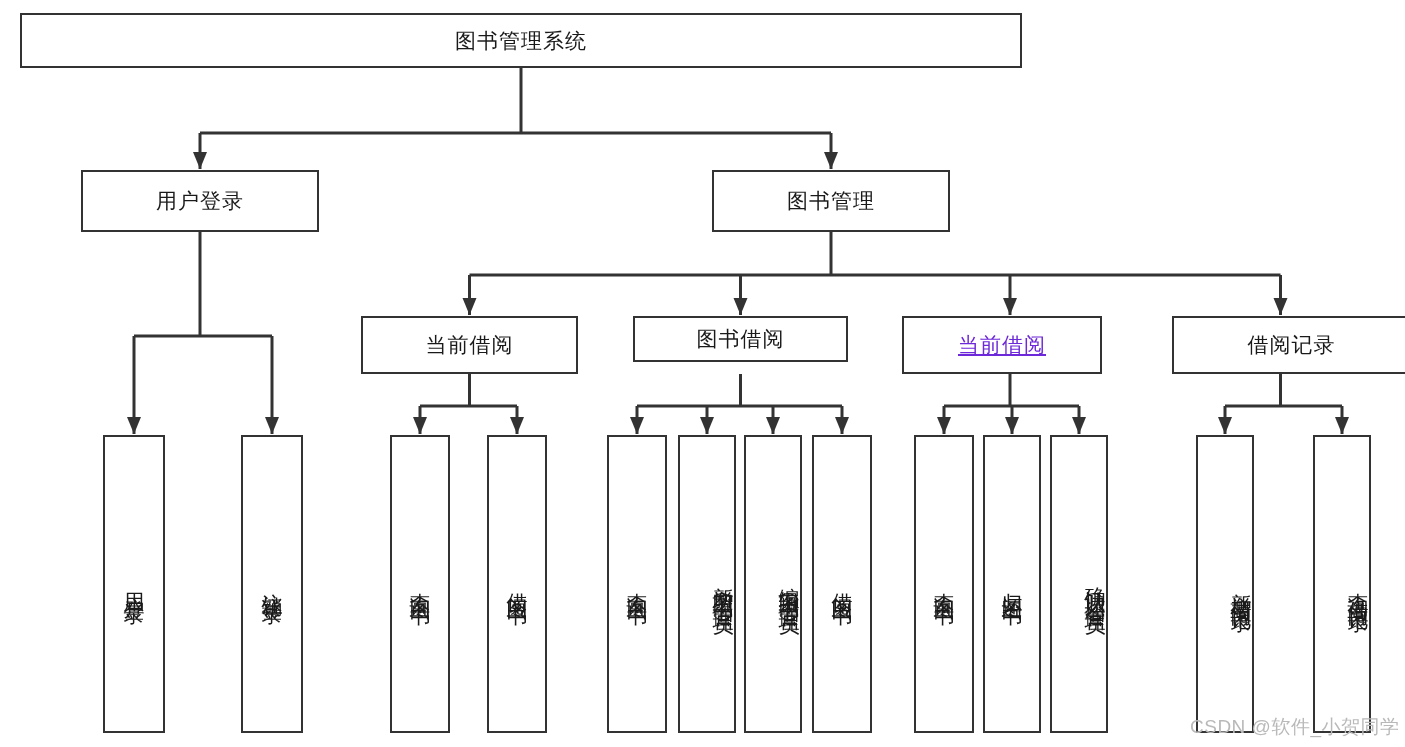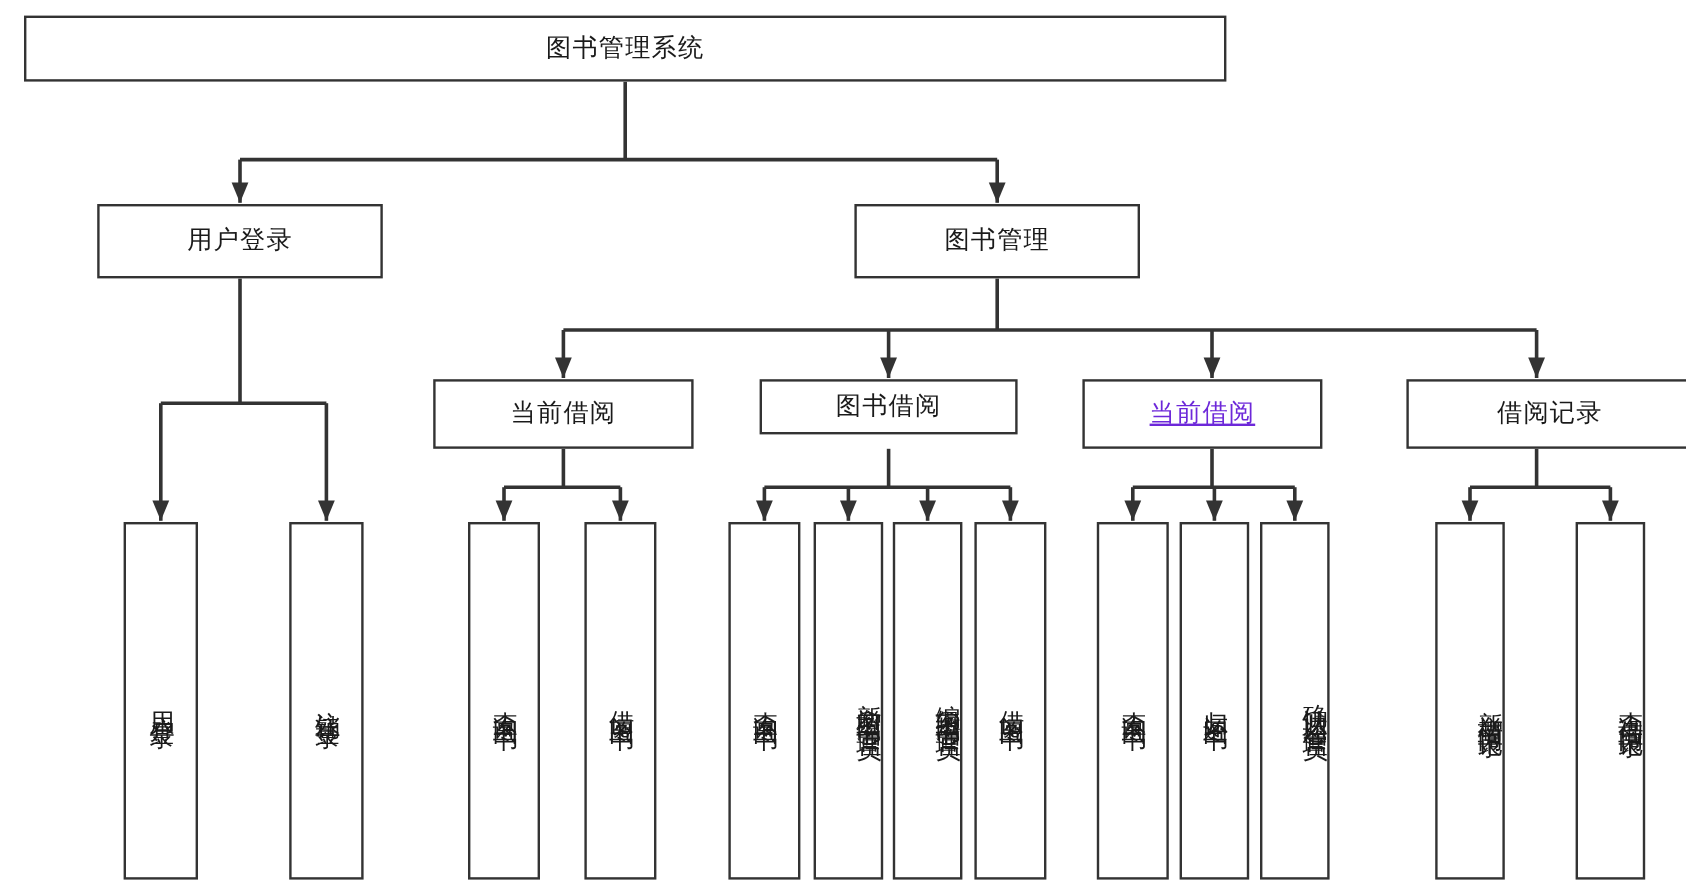--- a/index.html
+++ b/index.html
@@ -182,13 +182,14 @@
       <div class="node vertical" style="left: 1050px; top: 435px; width: 58px; height: 298px; border-color: rgb(51, 51, 51); background: rgb(255, 255, 255); color: rgb(26, 26, 26);">
         <span>确认归还（管理员）</span>
       </div>
       <div class="node vertical" style="left: 1196px; top: 435px; width: 58px; height: 298px; border-color: rgb(51, 51, 51); background: rgb(255, 255, 255); color: rgb(26, 26, 26);">
         <span>新增借阅记录</span>
       </div>
       <div class="node vertical" style="left: 1313px; top: 435px; width: 58px; height: 298px; border-color: rgb(51, 51, 51); background: rgb(255, 255, 255); color: rgb(26, 26, 26);">
         <span>查询借阅记录</span>
       </div>
     </div>
+  <div class="watermark" style="left: 1190px; top: 714px; color: rgb(185, 185, 185);">CSDN @软件_小贺同学</div>
 </div>
 
 </body></html>

